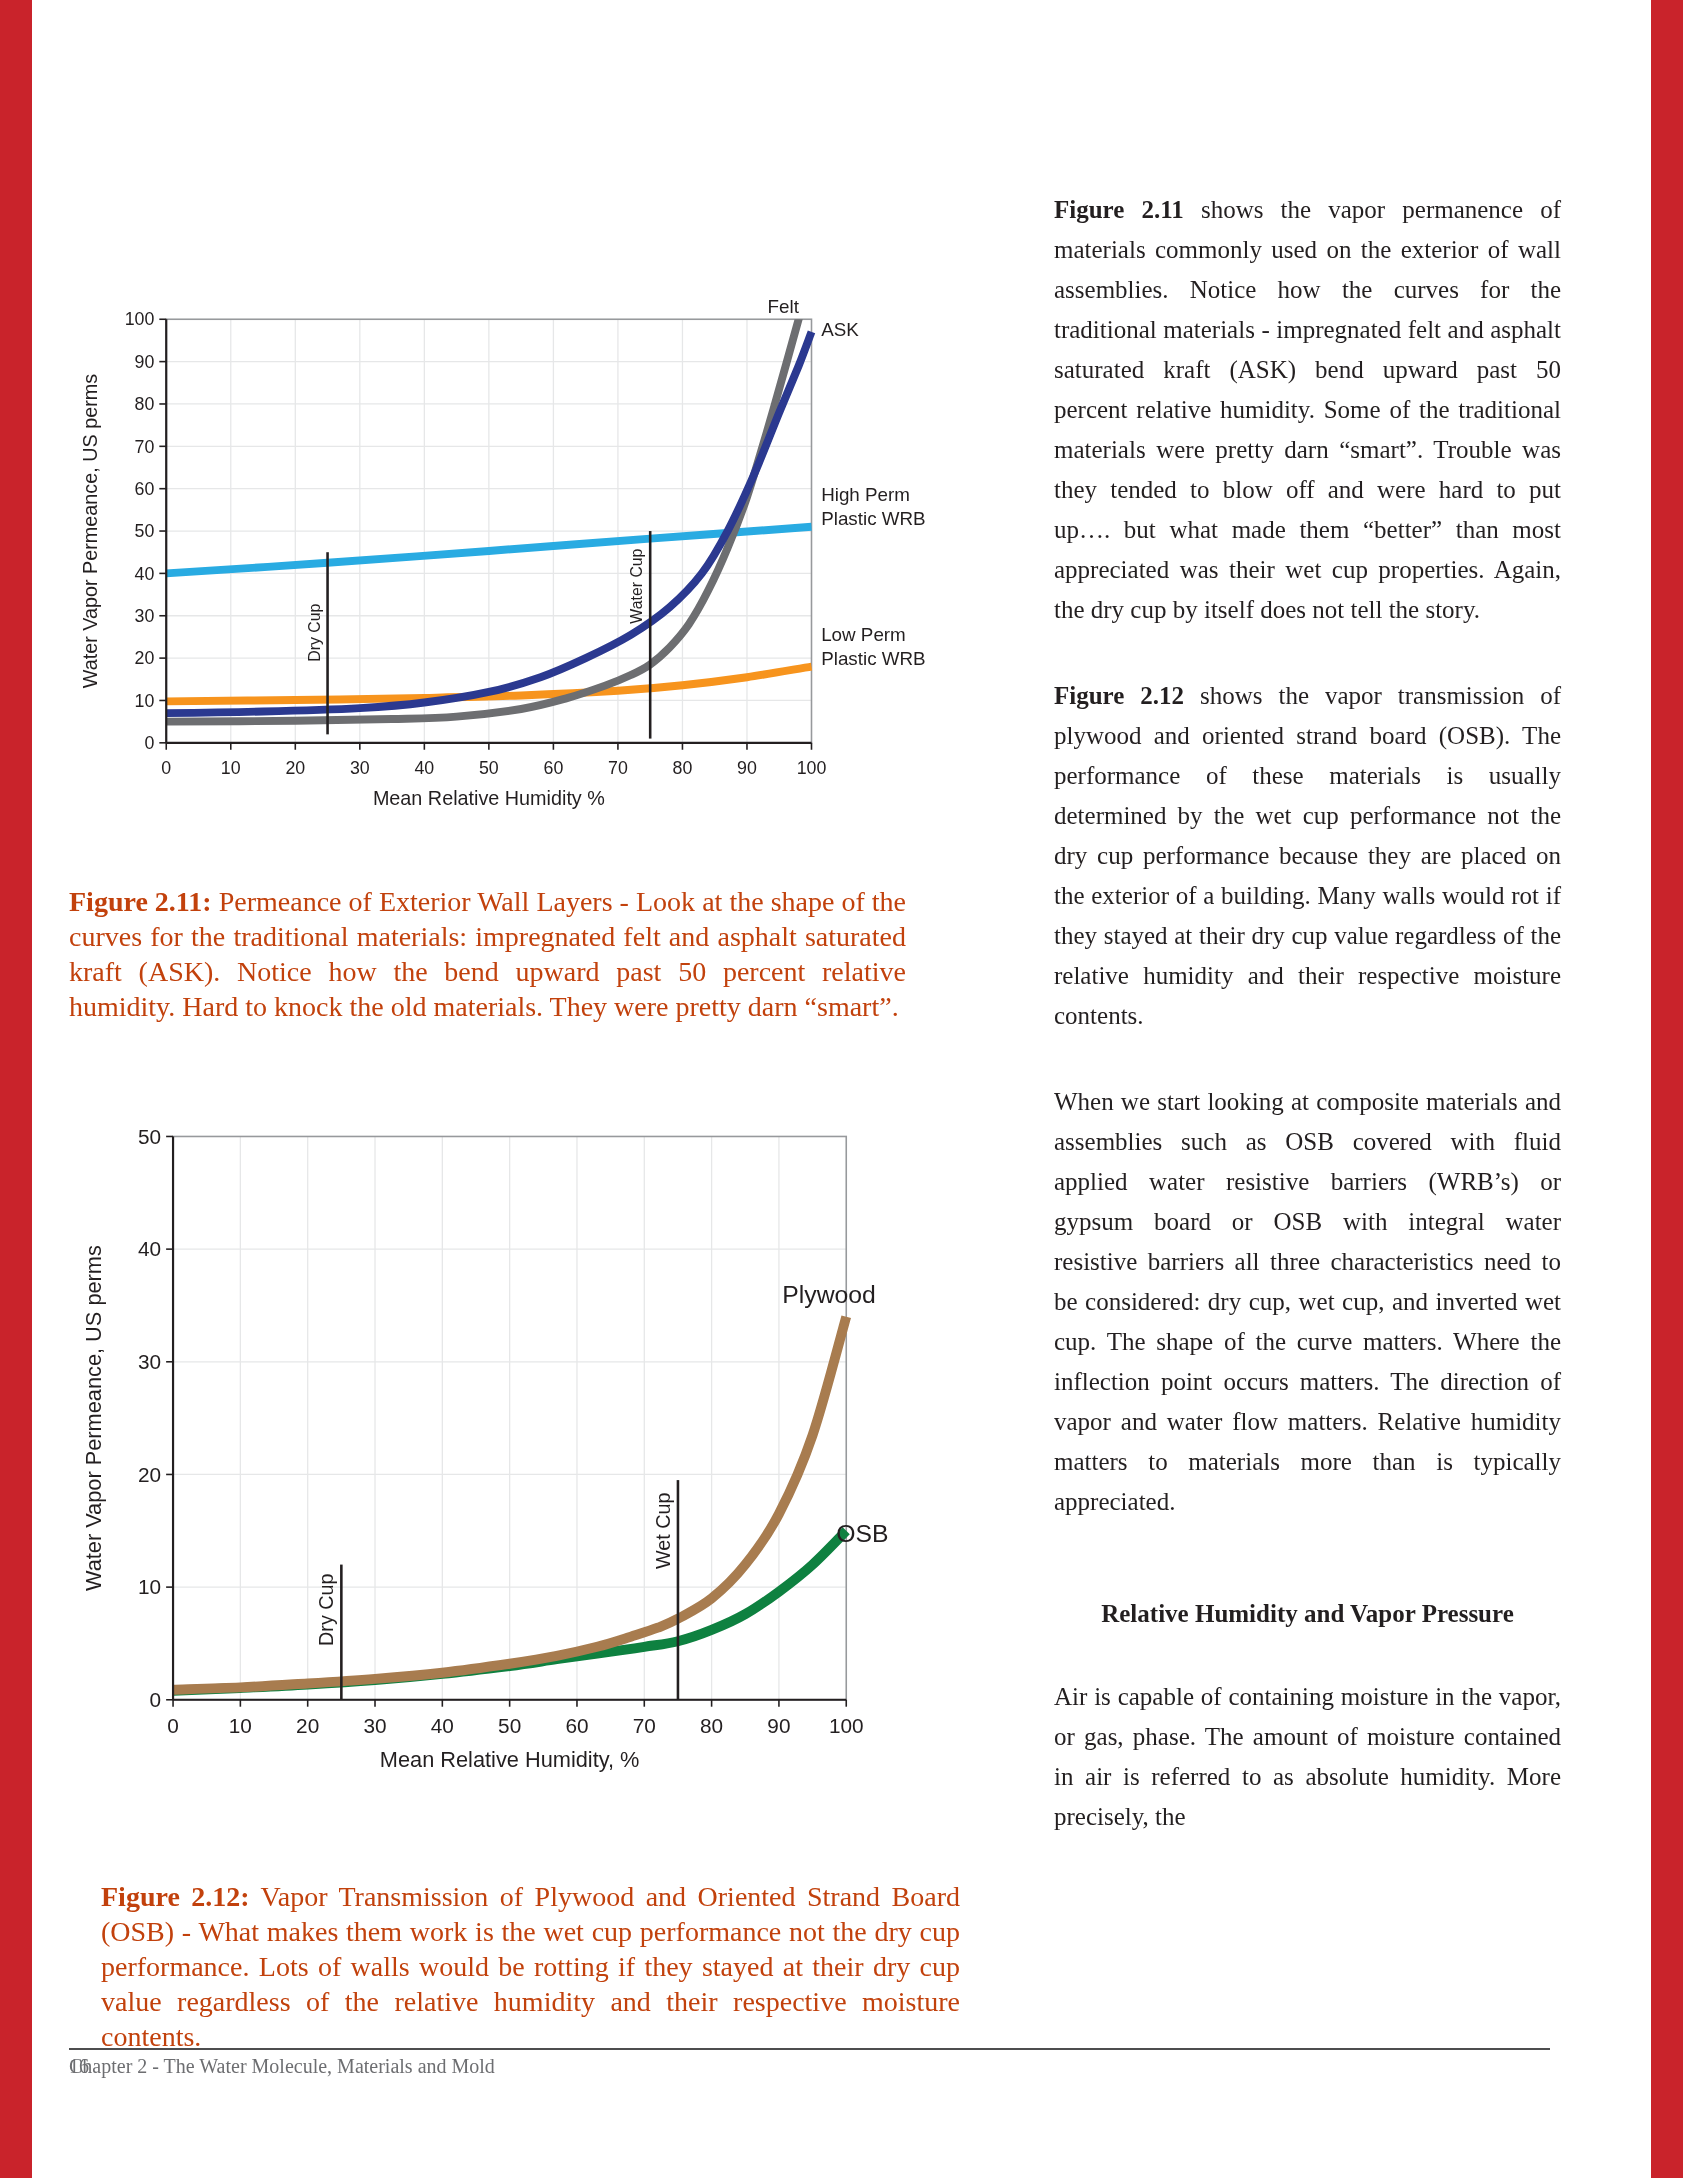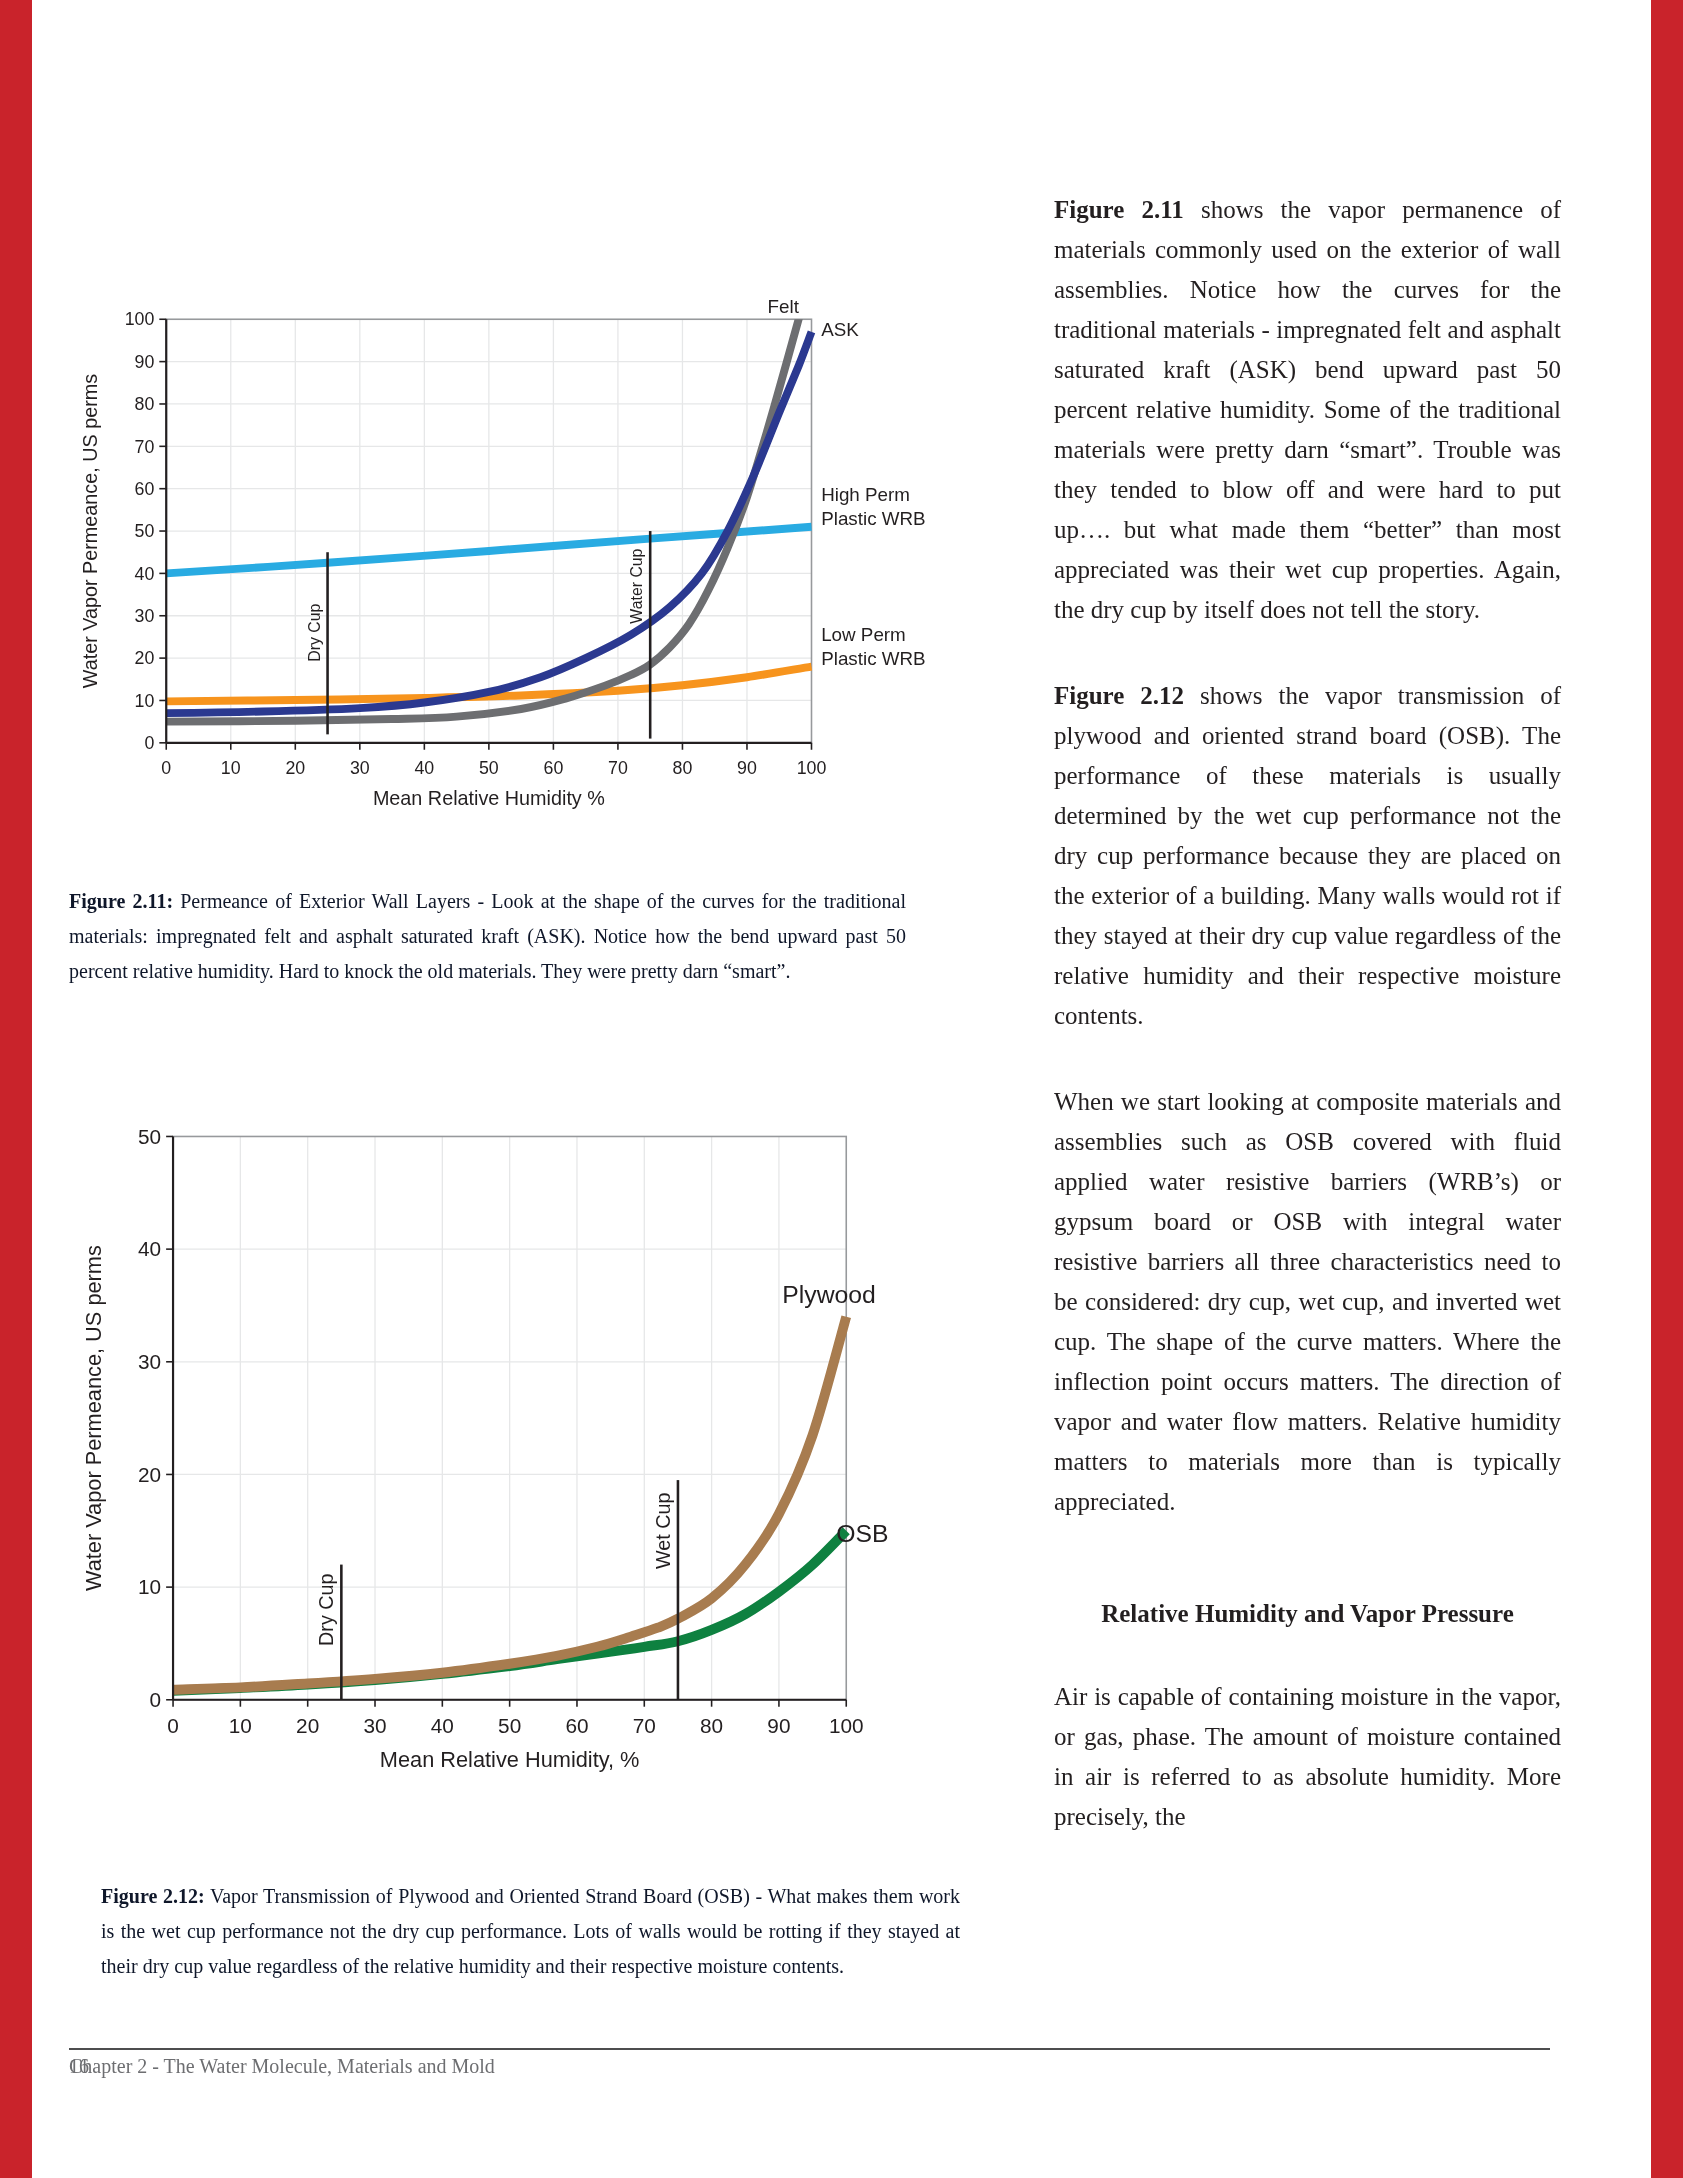--- a/index.html
+++ b/index.html
@@ -3,21 +3,21 @@
 <meta charset="utf-8">
 <style>
   html,body{margin:0;padding:0;background:#ffffff;}
   .page{position:relative;width:1683px;height:2178px;background:#ffffff;overflow:hidden;
         font-family:"Liberation Serif",serif;color:#231f20;}
   .edge-bar{position:absolute;top:0;bottom:0;width:32px;background:#c9232b;}
   .edge-bar.left{left:0;}
   .edge-bar.right{right:0;}
   .chart{position:absolute;}
   .chart svg text{font-family:"Liberation Sans",sans-serif;fill:#231f20;}
-  .caption{position:absolute;left:69px;font-size:20px;line-height:35px;text-align:justify;color:#0f172a;}
+  .caption{position:absolute;left:69px;font-size:28px;line-height:35px;text-align:justify;color:#c2410c;}
   .caption .cap-label{font-weight:bold;}
   .caption-1{top:884px;width:837px;}
   .caption-2{top:1879px;width:859px;margin-left:32px;}
   .bodycol{position:absolute;left:1025px;top:190px;width:507px;font-size:25px;line-height:40px;text-align:justify;margin-left:29px;}
   .bodycol p{margin:0 0 46px 0;}
   .bodycol .lead{font-weight:bold;}
   .bodycol h2{font-size:25px;line-height:34px;margin:75px 0 46px 0;text-align:center;}
   .footer-line{position:absolute;left:69px;top:2048px;width:1481px;height:2px;background:#4d4d4f;}
   .footer-page{position:absolute;left:69px;top:2055px;font-size:20px;color:#6d6e71;}
   .footer-chapter{position:absolute;left:69px;top:2055px;width:1481px;font-size:20px;color:#6d6e71;}

